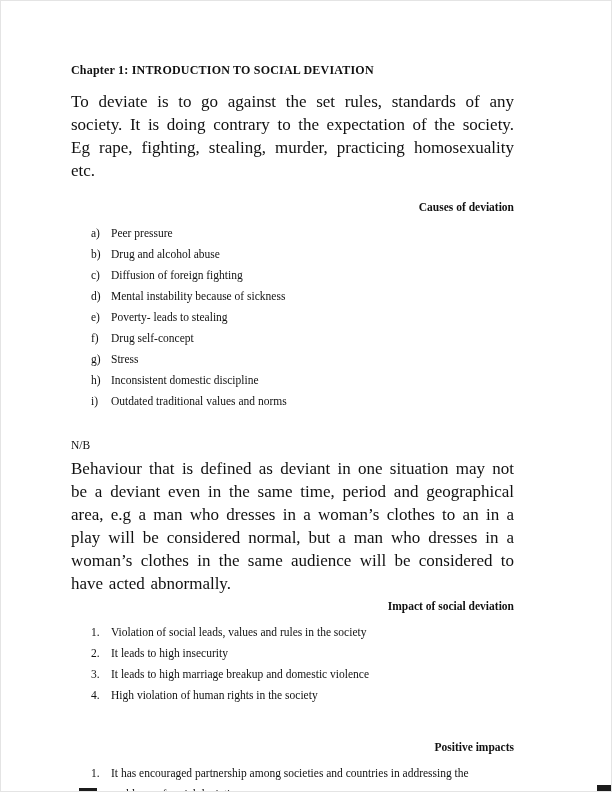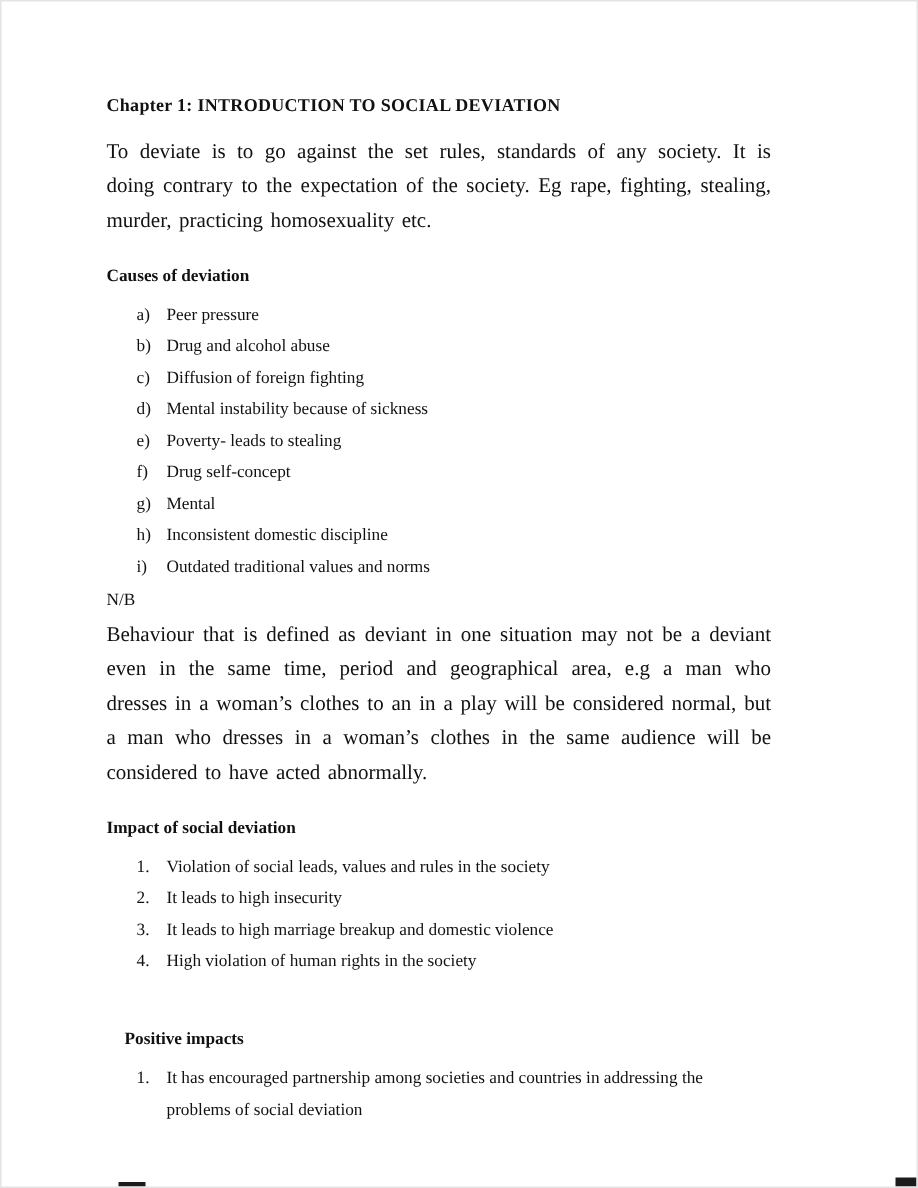--- a/index.html
+++ b/index.html
@@ -25,52 +25,54 @@
     overflow: hidden;
   }
   .doc-title {
     font-size: 12px;
     font-weight: bold;
     line-height: 15px;
     margin: 0 0 12px 0;
     letter-spacing: 0.2px;
   }
   .para {
-    font-size: 14px;
+    font-size: 17px;
     line-height: 23px;
     text-align: justify;
     word-spacing: 1.5px;
     margin: 0;
   }
   .section-heading {
     font-size: 11.5px;
     font-weight: bold;
     line-height: 15px;
     margin: 18px 0 8px 0;
+    text-align: right;
   }
-  .section-heading.tight-top { margin-top: 18px; }
+  .section-heading.tight-top { margin-top: 4px; }
   .section-heading.far-top { margin-top: 34px; margin-left: 12px; }
   .list {
     margin: 0 0 0 20px;
     padding: 0;
   }
   .li {
     display: flex;
     font-size: 11.5px;
     line-height: 21px;
     margin: 0;
   }
   .li .marker {
     flex: 0 0 20px;
     width: 20px;
   }
   .li .li-text {
     flex: 1 1 auto;
   }
   .note-block {
+    margin-top: 22px;
   }
   .note-label {
     font-size: 11.5px;
     line-height: 23px;
   }
   .artifact {
     position: absolute;
     background: #1c1c1c;
   }
   .artifact-left {
@@ -116,21 +118,21 @@
     <div class="li">
       <span class="marker">e)</span>
       <span class="li-text">Poverty- leads to stealing</span>
     </div>
     <div class="li">
       <span class="marker">f)</span>
       <span class="li-text">Drug self-concept</span>
     </div>
     <div class="li">
       <span class="marker">g)</span>
-      <span class="li-text">Mental</span>
+      <span class="li-text">Stress</span>
     </div>
     <div class="li">
       <span class="marker">h)</span>
       <span class="li-text">Inconsistent domestic discipline</span>
     </div>
     <div class="li">
       <span class="marker">i)</span>
       <span class="li-text">Outdated traditional values and norms</span>
     </div>
   </div>

